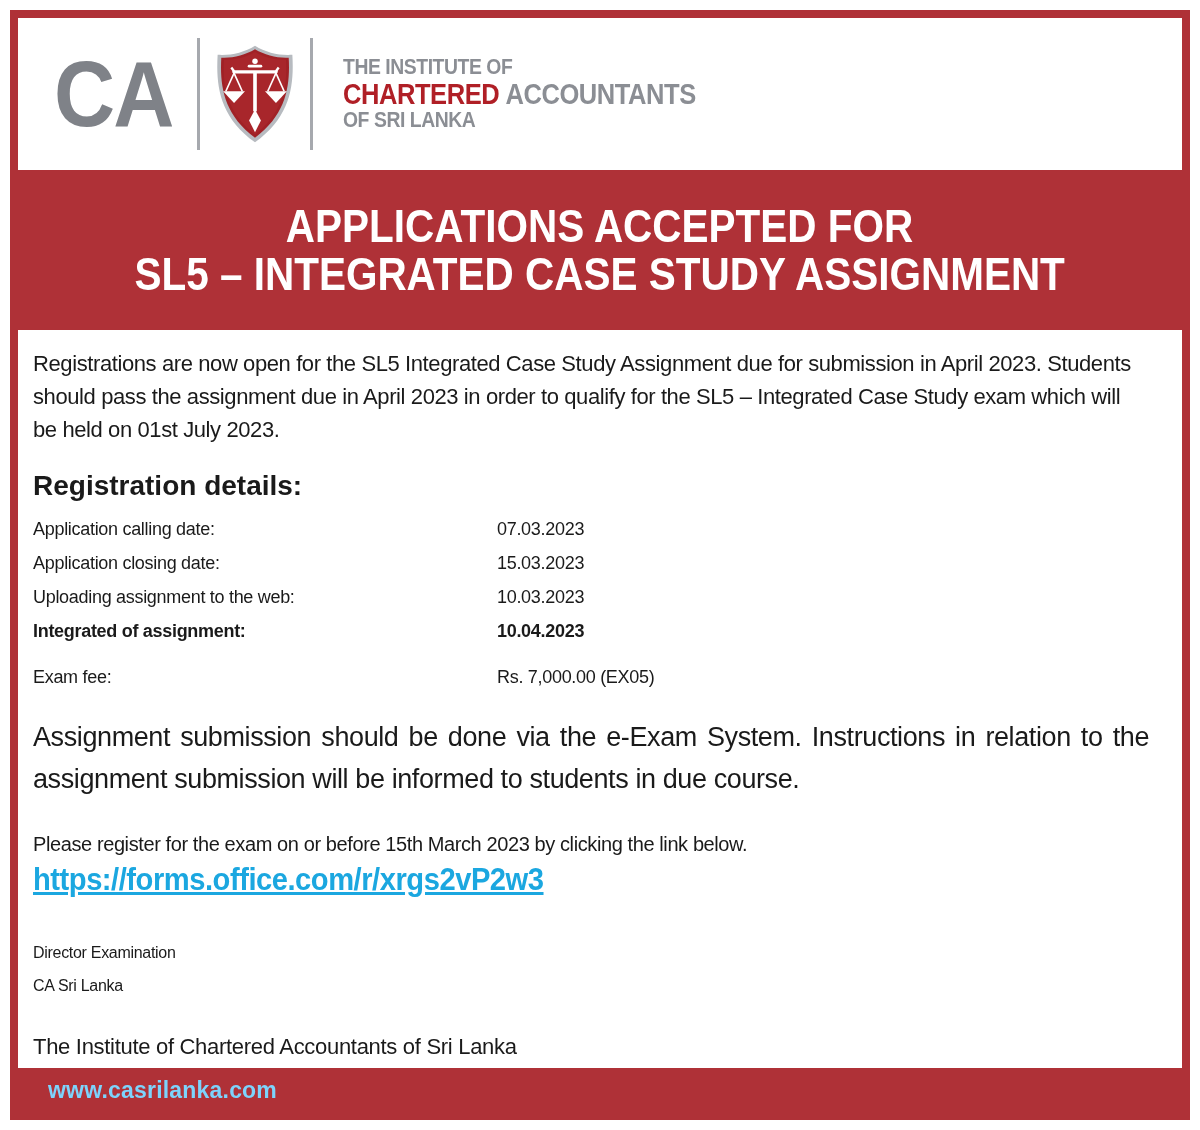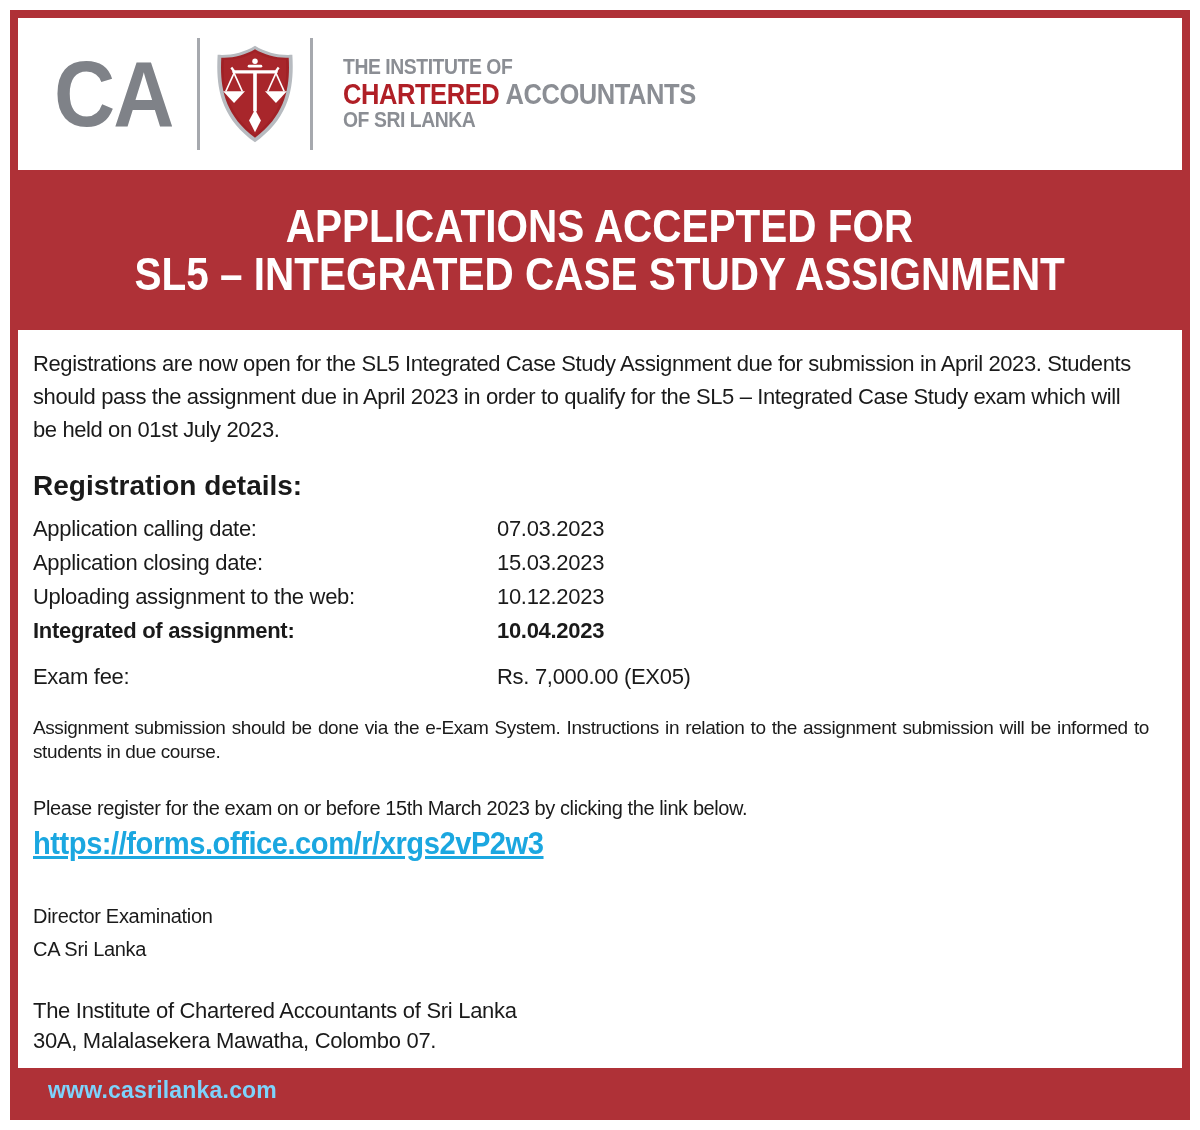--- a/index.html
+++ b/index.html
@@ -112,30 +112,30 @@
   }
   .reg-heading {
     margin: 22px 0 8px 0;
     font-size: 28px;
     font-weight: bold;
     line-height: 36px;
   }
   .reg-row {
     display: grid;
     grid-template-columns: 464px auto;
-    font-size: 22px;
+    font-size: 18px;
     line-height: 34px;
     letter-spacing: -0.3px;
   }
   .reg-row.bold { font-weight: bold; }
   .fee-row { margin-top: 12px; }
   .note {
     margin: 22px 0 12px 0;
-    font-size: 19px;
-    line-height: 24px;
+    font-size: 27px;
+    line-height: 42px;
     letter-spacing: -0.4px;
     text-align: justify;
   }
   .prompt {
     margin: 28px 0 0 0;
     font-size: 20px;
     line-height: 32px;
     letter-spacing: -0.4px;
   }
   .reg-link {
@@ -145,21 +145,21 @@
     line-height: 40px;
     font-weight: bold;
     color: #1BA7E0;
     text-decoration: underline;
     letter-spacing: -0.5px;
     transform: scaleX(0.94);
     transform-origin: left center;
   }
   .signature {
     margin: 36px 0 16px 0;
-    font-size: 20px;
+    font-size: 16px;
     line-height: 33px;
     letter-spacing: -0.3px;
   }
   .address {
     margin: 30px 0 0 0;
     font-size: 22px;
     line-height: 30px;
     font-weight: normal;
     letter-spacing: -0.3px;
   }
@@ -239,21 +239,21 @@
     <div class="reg-row">
       <span>Application calling date:</span>
       <span>07.03.2023</span>
     </div>
     <div class="reg-row">
       <span>Application closing date:</span>
       <span>15.03.2023</span>
     </div>
     <div class="reg-row">
       <span>Uploading assignment to the web:</span>
-      <span>10.12.2023</span>
+      <span>10.03.2023</span>
     </div>
     <div class="reg-row bold">
       <span>Integrated of assignment:</span>
       <span>10.04.2023</span>
     </div>
 
     <div class="reg-row fee-row">
       <span>Exam fee:</span>
       <span>Rs. 7,000.00 (EX05)</span>
     </div>

